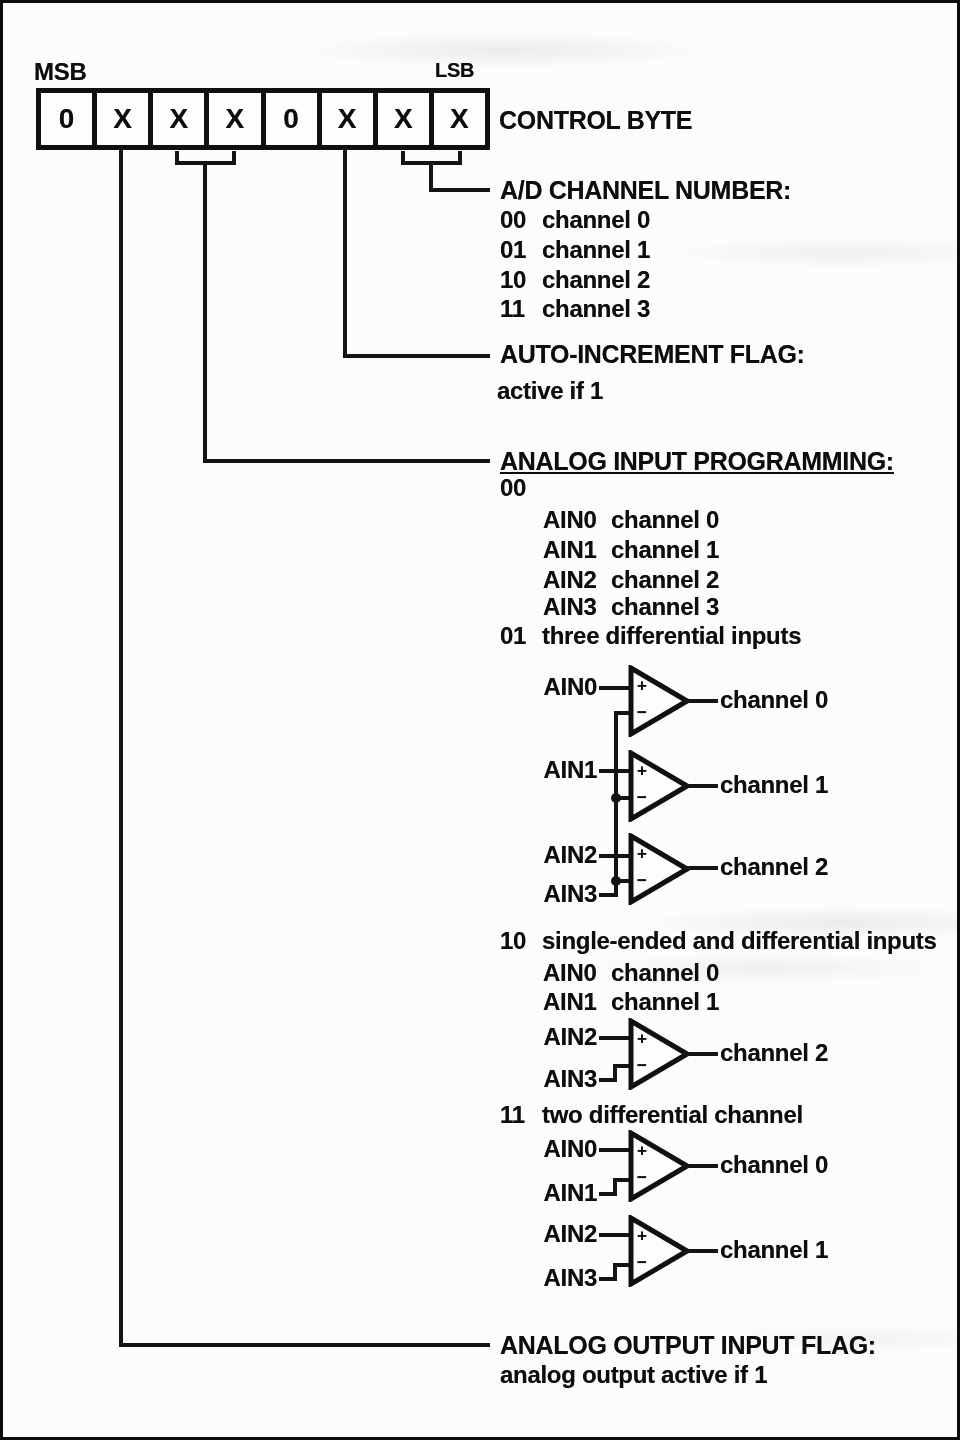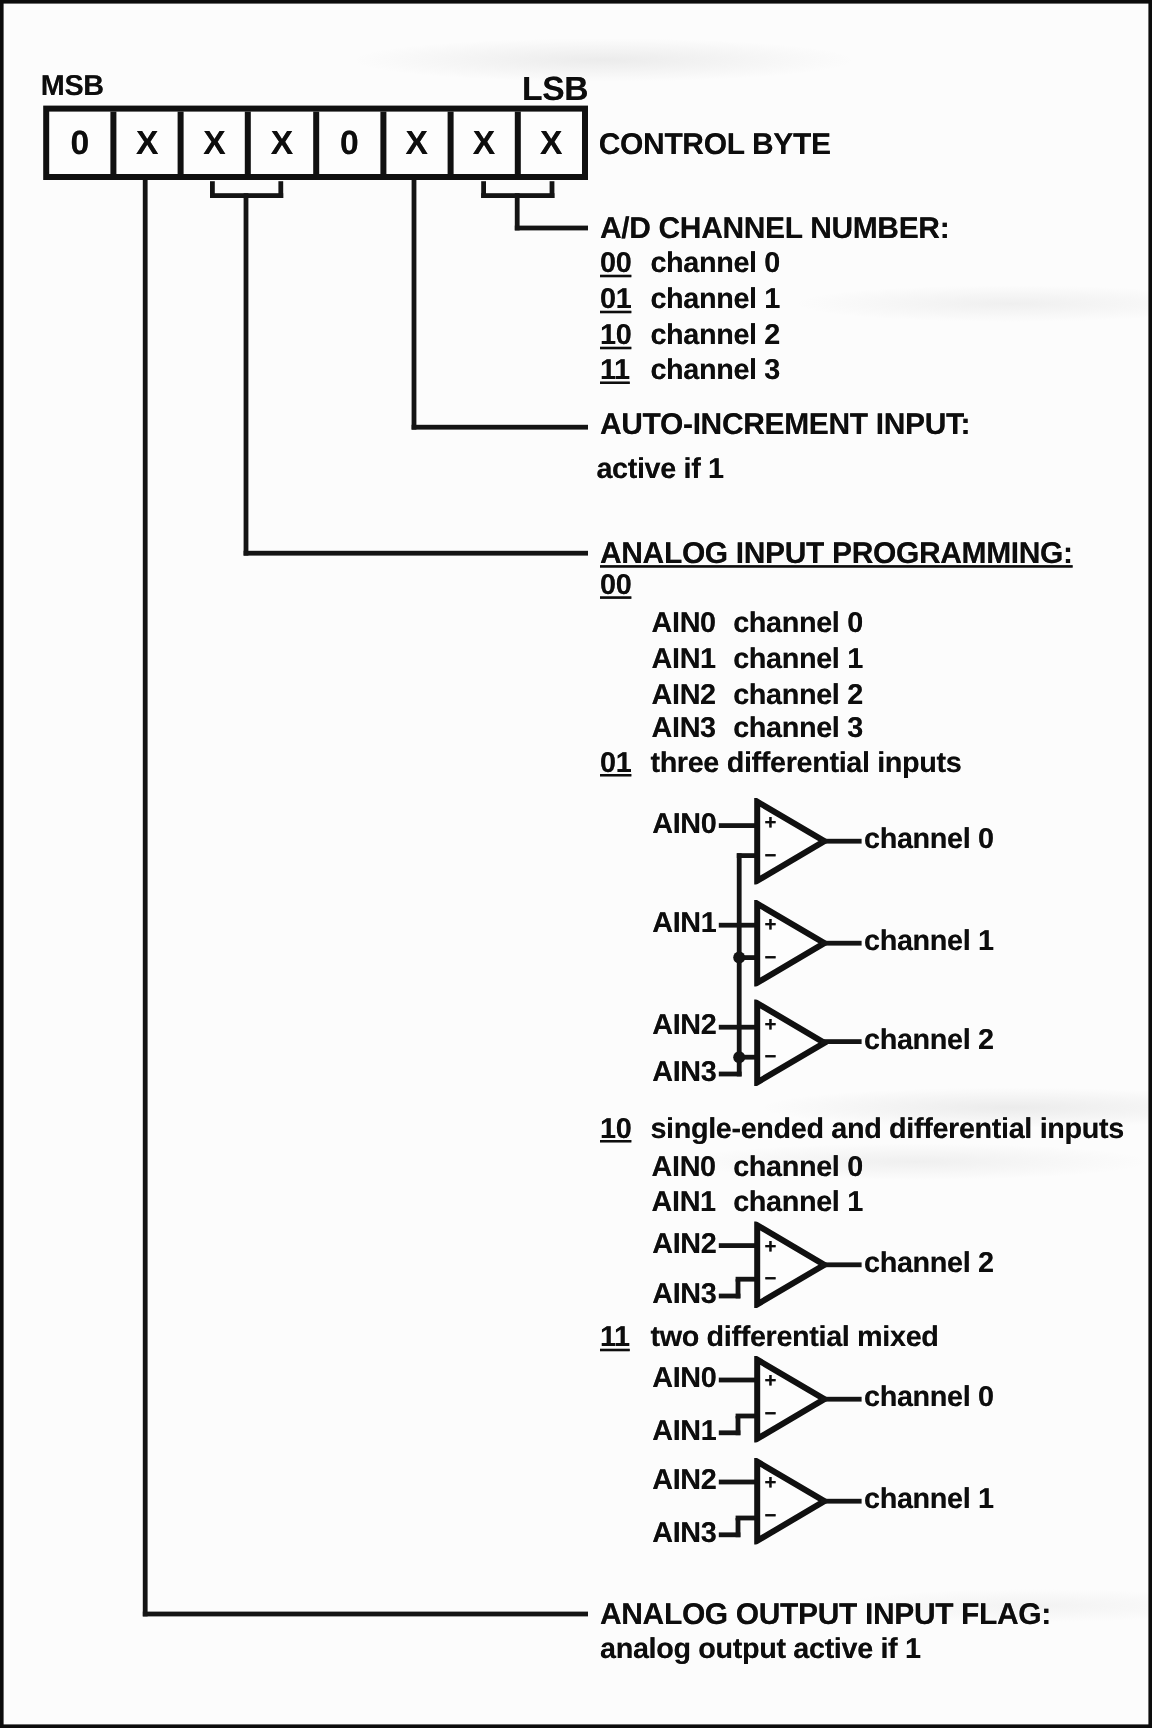--- a/index.html
+++ b/index.html
@@ -14,21 +14,21 @@
           radial-gradient(280px 22px at 760px 965px, rgba(90,90,90,.08), transparent 70%),
           radial-gradient(240px 20px at 860px 1335px, rgba(90,90,90,.06), transparent 70%),
           #fcfcfc;
         border:3px solid #0c0c0c;box-sizing:border-box;}
   .ln{position:absolute;background:#141414;}
   .txt{position:absolute;color:#0d0d0d;font-weight:bold;white-space:nowrap;
        line-height:1;letter-spacing:-0.3px;text-shadow:0 0 .5px rgba(0,0,0,.55);}
   .h{font-size:25px;}
   .b{font-size:24px;}
   .row{display:flex;}
-  .code{width:42px;flex:none;text-decoration:underline;}
+  .code{width:42px;flex:none;}
   .acode{width:68px;flex:none;}
   .reg{position:absolute;left:33px;top:85px;width:454px;height:62px;
        border:5px solid #101010;box-sizing:border-box;display:flex;background:#fdfdfd;}
   .cell{flex:1;border-right:5px solid #101010;display:grid;place-items:center;
         font-size:28px;font-weight:bold;color:#0d0d0d;text-shadow:0 0 .5px rgba(0,0,0,.55);}
   .cell.last{border-right:none;}
   .amp{position:absolute;width:62px;height:72px;}
   .amp svg{position:absolute;left:0;top:0;}
   .amp svg polygon{fill:#fdfdfd;stroke:#101010;stroke-width:5;stroke-linejoin:miter;}
   .mark{position:absolute;left:7px;width:14px;text-align:center;color:#0d0d0d;
@@ -36,21 +36,21 @@
   .mark.p{top:13px;}
   .mark.m{top:40px;}
   .dot{position:absolute;width:10px;height:10px;border-radius:50%;background:#141414;}
 </style>
 </head>
 <body>
 
 <div id="page">
 
   <div class="txt" style="left:31px;top:57px;font-size:24px;">MSB</div>
-  <div class="txt" style="left:432px;top:57px;font-size:28px;">LSB</div>
+  <div class="txt" style="left:432px;top:57px;font-size:20px;">LSB</div>
 
   <div class="reg">
     <div class="cell">0</div>
     <div class="cell">X</div>
     <div class="cell">X</div>
     <div class="cell">X</div>
     <div class="cell">0</div>
     <div class="cell">X</div>
     <div class="cell">X</div>
     <div class="cell last">X</div>
@@ -86,21 +86,21 @@
   </div>
   <div class="txt b row" style="left:497px;top:265px;">
     <span class="code">10</span>
     <span>channel 2</span>
   </div>
   <div class="txt b row" style="left:497px;top:294px;">
     <span class="code">11</span>
     <span>channel 3</span>
   </div>
 
-  <div class="txt h" style="left:497px;top:339px;">AUTO-INCREMENT INPUT:</div>
+  <div class="txt h" style="left:497px;top:339px;">AUTO-INCREMENT FLAG:</div>
   <div class="txt b" style="left:494px;top:376px;">active if 1</div>
 
   <div class="txt h" style="left:497px;top:446px;text-decoration:underline;">ANALOG INPUT PROGRAMMING:</div>
 
   <div class="txt b row" style="left:497px;top:473px;">
     <span class="code">00</span>
   </div>
   <div class="txt b row" style="left:540px;top:505px;">
     <span class="acode">AIN0</span>
     <span>channel 0</span>
@@ -192,21 +192,21 @@
         <polygon points="3,3 3,69 59,36"></polygon>
       </svg>
     <span class="mark p">+</span>
     <span class="mark m">−</span>
   </div>
   <div class="ln" style="left:681px;top:1049px;width:34px;height:4px;"></div>
   <div class="txt b" style="left:717px;top:1038px;">channel 2</div>
 
   <div class="txt b row" style="left:497px;top:1100px;">
     <span class="code">11</span>
-    <span>two differential mixed</span>
+    <span>two differential channel</span>
   </div>
 
   <div class="txt b" style="left:540px;top:1134px;width:54px;text-align:right;">AIN0</div>
   <div class="txt b" style="left:540px;top:1178px;width:54px;text-align:right;">AIN1</div>
   <div class="ln" style="left:596px;top:1145px;width:31px;height:4px;"></div>
   <div class="ln" style="left:596px;top:1189px;width:18px;height:4px;"></div>
   <div class="ln" style="left:610px;top:1177px;width:4px;height:16px;"></div>
   <div class="ln" style="left:610px;top:1175px;width:17px;height:4px;"></div>
   <div class="amp" style="left:625px;top:1127px;">
     <svg width="62" height="72" viewBox="0 0 62 72">

